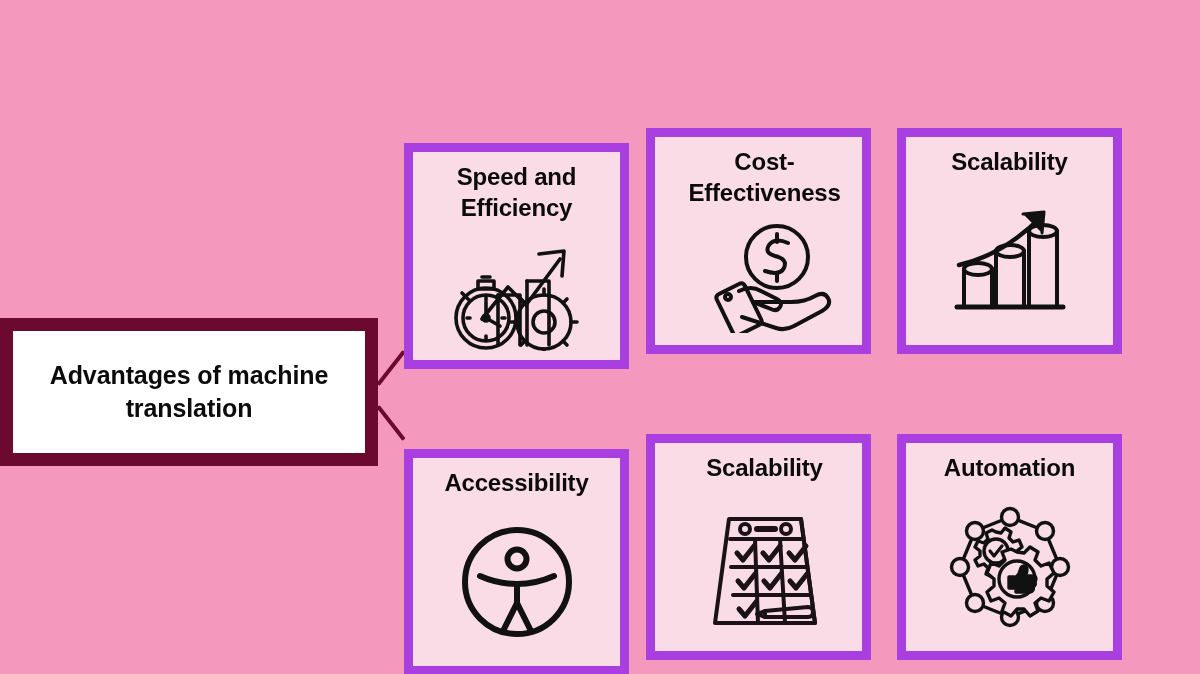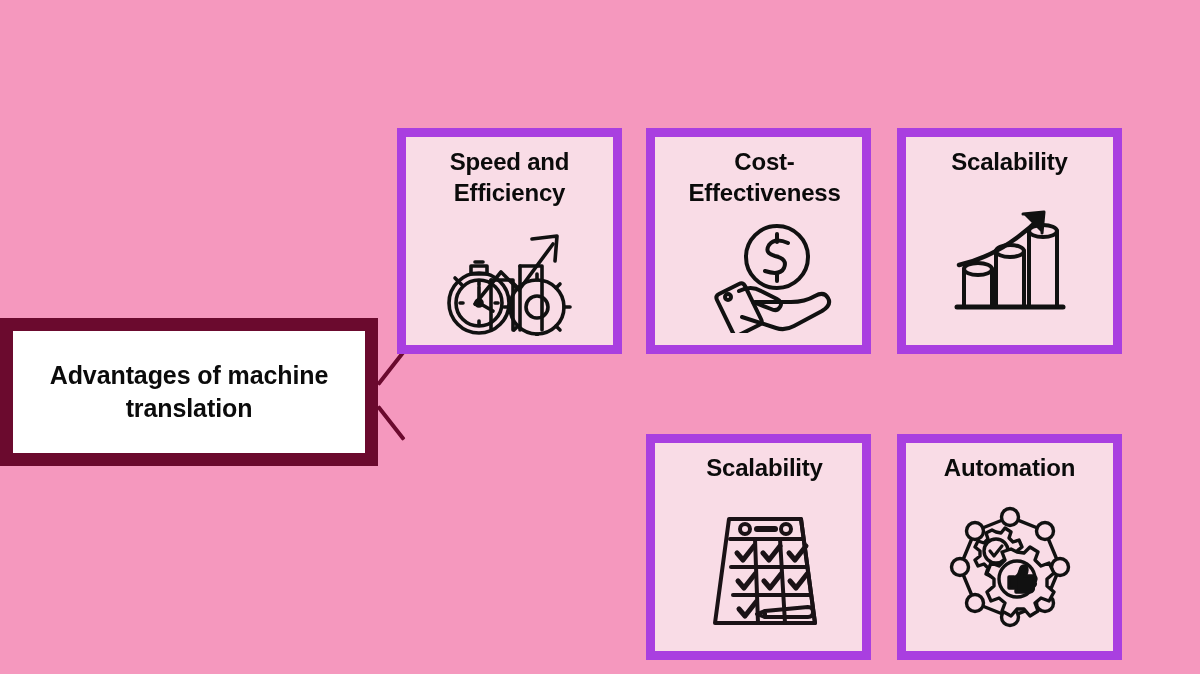--- a/index.html
+++ b/index.html
@@ -63,21 +63,21 @@
   .card {
     position: absolute;
     width: 225px; height: 226px;
     background: #f9dce6;
     border: 9px solid #a93fe0;
     display: flex;
     flex-direction: column;
     align-items: center;
     padding-top: 10px;
   }
-  .card.col-0 { left: 0px; }
+  .card.col-0 { left: 7px; margin-top: 15px; }
   .card.col-1 { left: 249px; padding-left: 12px; }
   .card.col-2 { left: 500px; }
   .card.row-0 { top: 0px; }
   .card.row-1 { top: 306px; }
 
   .card-title {
     font-size: 24px;
     font-weight: bold;
     color: #0b0b0b;
     text-align: center;
@@ -184,20 +184,33 @@
         <ellipse cx="98" cy="28" rx="14" ry="6"></ellipse>
         <path d="M84 28 V104"></path>
           <path d="M112 28 V104"></path>
 
         <path d="M14 62 Q58 52 96 14" stroke-width="4.5"></path>
         <path d="M78 11 L99 9 L97 30" fill="#111" stroke-width="3"></path>
       </svg>
     </div>
   </div>
 
+  <div class="card row-1 col-0">
+    <div class="card-title">Accessibility</div>
+    <div class="card-icon">
+      <svg width="122" height="122" viewBox="0 0 122 122" fill="none" stroke="#111" stroke-width="6" stroke-linecap="round" stroke-linejoin="round">
+        <circle cx="61" cy="61" r="52"></circle>
+        <circle cx="61" cy="38" r="9.5"></circle>
+        <path d="M24 55 q18 8 37 8 q19 0 37 -8"></path>
+        <path d="M61 63 V82"></path>
+        <path d="M61 82 L47 110"></path>
+        <path d="M61 82 L75 110"></path>
+      </svg>
+    </div>
+  </div>
 
   <div class="card row-1 col-1">
     <div class="card-title">Scalability</div>
     <div class="card-icon">
       <svg width="120" height="124" viewBox="0 0 120 124" fill="none" stroke="#1a1216" stroke-width="4" stroke-linecap="round" stroke-linejoin="round">
 
         <path d="M24 14 H96 L110 118 H10 Z"></path>
 
         <path d="M96 14 L110 118"></path>
 

